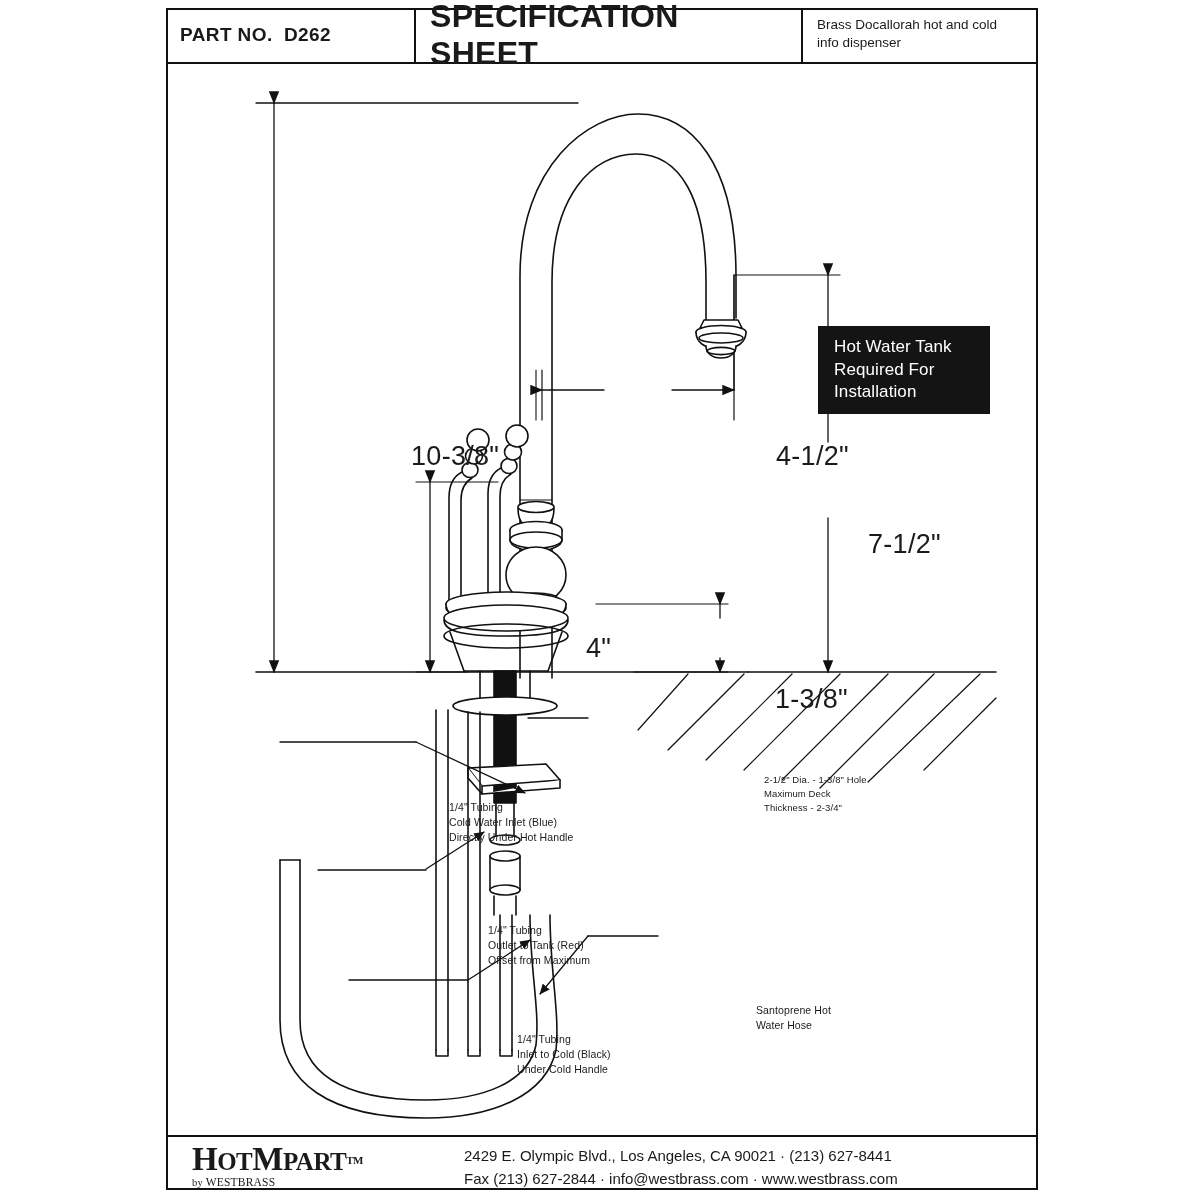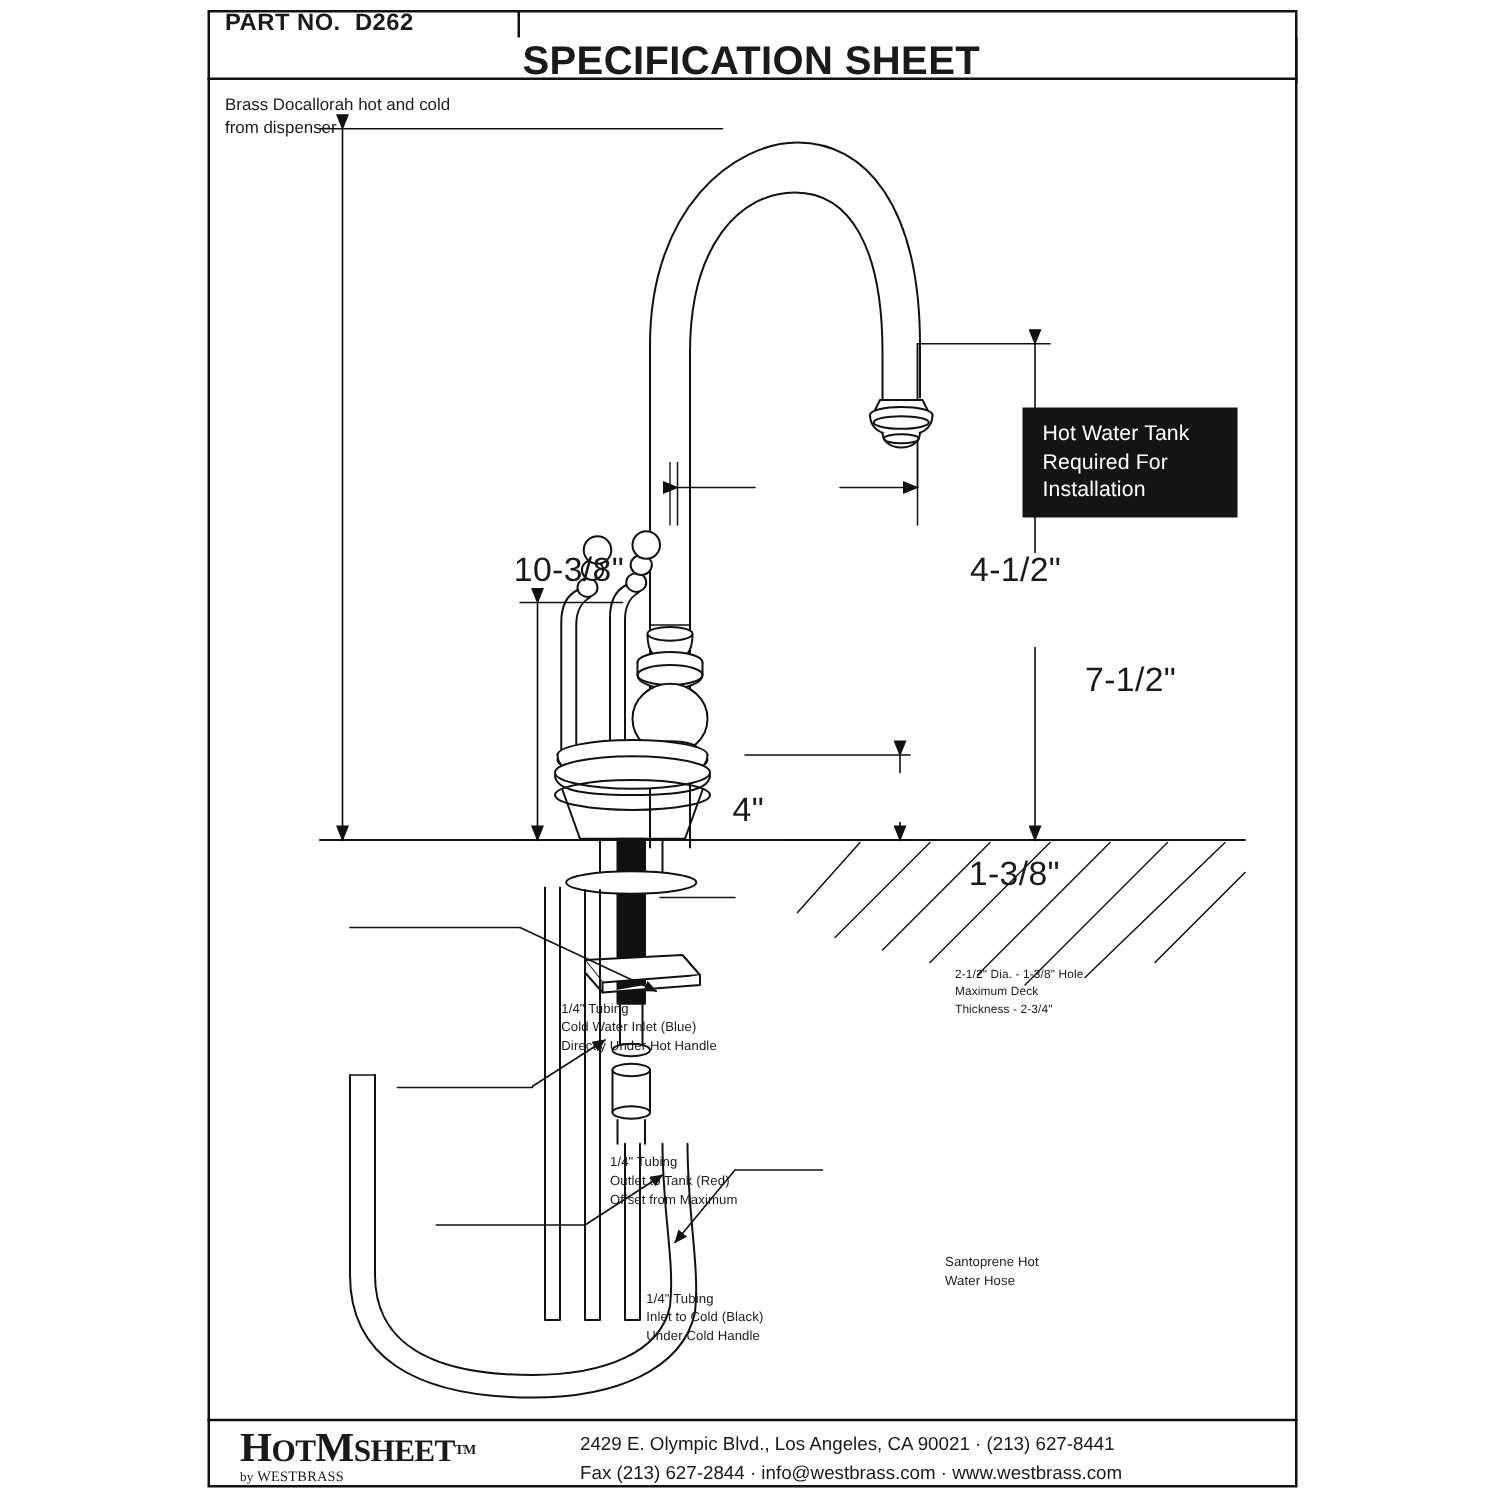--- a/index.html
+++ b/index.html
@@ -1,25 +1,25 @@
 <!DOCTYPE html>
 <html><head>
 <meta charset="utf-8">
 <style>
   html,body{margin:0;padding:0;background:#ffffff;}
   body{width:1200px;height:1200px;font-family:"Liberation Sans",sans-serif;color:#1a1a1a;overflow:hidden;}
   #sheet{position:relative;width:1200px;height:1200px;background:#fff;}
   
   .frame{position:absolute;left:166px;top:8px;width:872px;height:1182px;border:2px solid #111;box-sizing:border-box;background:#fff;}
   
-  .hdr{position:absolute;left:166px;top:8px;width:872px;height:56px;box-sizing:border-box;border-bottom:2px solid #111;display:flex;flex-direction:column;}
+  .hdr{position:absolute;left:166px;top:8px;width:872px;height:56px;box-sizing:border-box;border-bottom:2px solid #111;display:flex;}
   .hdr-cell{box-sizing:border-box;display:flex;align-items:center;padding:0 14px;}
   .hdr-part{width:250px;border-right:2px solid #111;}
   .hdr-title{flex:1;border-right:2px solid #111;justify-content:center;}
-  .hdr-desc{width:235px;align-items:flex-end;padding-top:8px;}
+  .hdr-desc{width:235px;align-items:flex-start;padding-top:8px;}
   .part-no{font-size:19px;font-weight:700;letter-spacing:.4px;white-space:pre;}
   .spec-title{font-size:32px;font-weight:700;letter-spacing:.3px;}
   .desc-txt{font-size:13.5px;line-height:1.35;font-weight:400;}
   
   .ftr{position:absolute;left:166px;top:1135px;width:872px;height:62px;display:flex;align-items:flex-start;border-top:2px solid #111;box-sizing:border-box;padding-top:7px;}
   .logo-wrap{width:290px;padding-left:26px;box-sizing:border-box;}
   .logo{font-family:"Liberation Serif",serif;font-weight:700;line-height:.95;letter-spacing:-.5px;white-space:nowrap;}
   .logo .big{font-size:33px;}
   .logo .sm{font-size:25px;}
   .logo .tm{font-size:11px;vertical-align:super;margin-top:28px;}
@@ -58,21 +58,21 @@
   <div class="hdr">
     <div class="hdr-cell hdr-part">
       <span class="part-no">PART NO.  D262</span>
     </div>
     <div class="hdr-cell hdr-title">
       <span class="spec-title">SPECIFICATION SHEET</span>
     </div>
     <div class="hdr-cell hdr-desc">
       <div class="desc-txt">
         <div>Brass Docallorah hot and cold</div>
-        <div>from dispenser</div>
+        <div>info dispenser</div>
       </div>
     </div>
   </div>
 
   <div class="canvas">
     <svg class="draw" viewBox="0 0 868 1063">
       <defs>
         <marker id="ah" markerWidth="10" markerHeight="8" refX="9" refY="4" orient="auto">
           <path d="M0,0 L10,4 L0,8 z" fill="#111"></path>
         </marker>
@@ -271,21 +271,21 @@
   </div>
 
   <div class="notebox">
     <div>Hot Water Tank</div>
     <div>Required For</div>
     <div>Installation</div>
   </div>
 
   <div class="ftr">
     <div class="logo-wrap">
-      <div class="logo"><span class="big">H</span><span class="sm">OT</span><span class="big">M</span><span class="sm">SHEET</span><span class="tm">TM</span></div>
+      <div class="logo"><span class="big">H</span><span class="sm">OT</span><span class="big">M</span><span class="sm">PART</span><span class="tm">TM</span></div>
       <div class="logo-sub"><span>by </span><span class="wb">WESTBRASS</span></div>
     </div>
     <div class="addr">
       <div>2429 E. Olympic Blvd., Los Angeles, CA  90021 · (213) 627-8441</div>
       <div>Fax (213) 627-2844 · info@westbrass.com ·  www.westbrass.com</div>
     </div>
   </div>
 
 </div>
 

